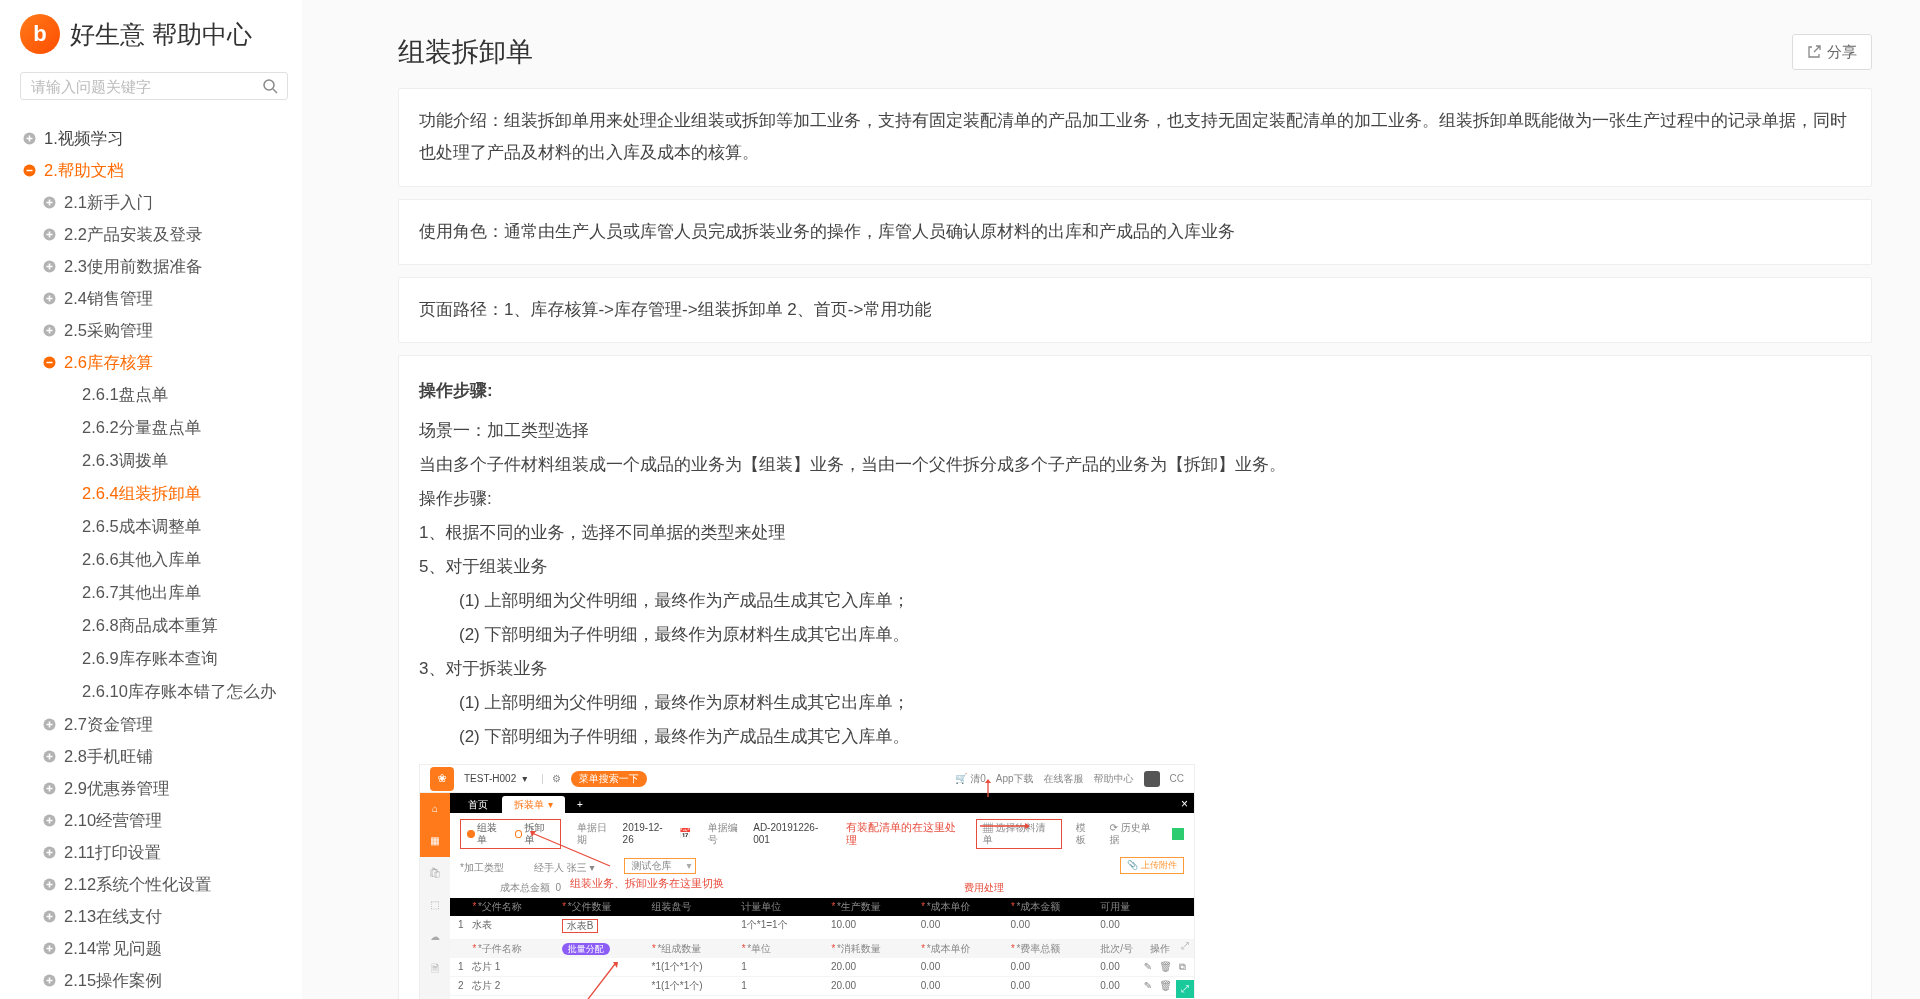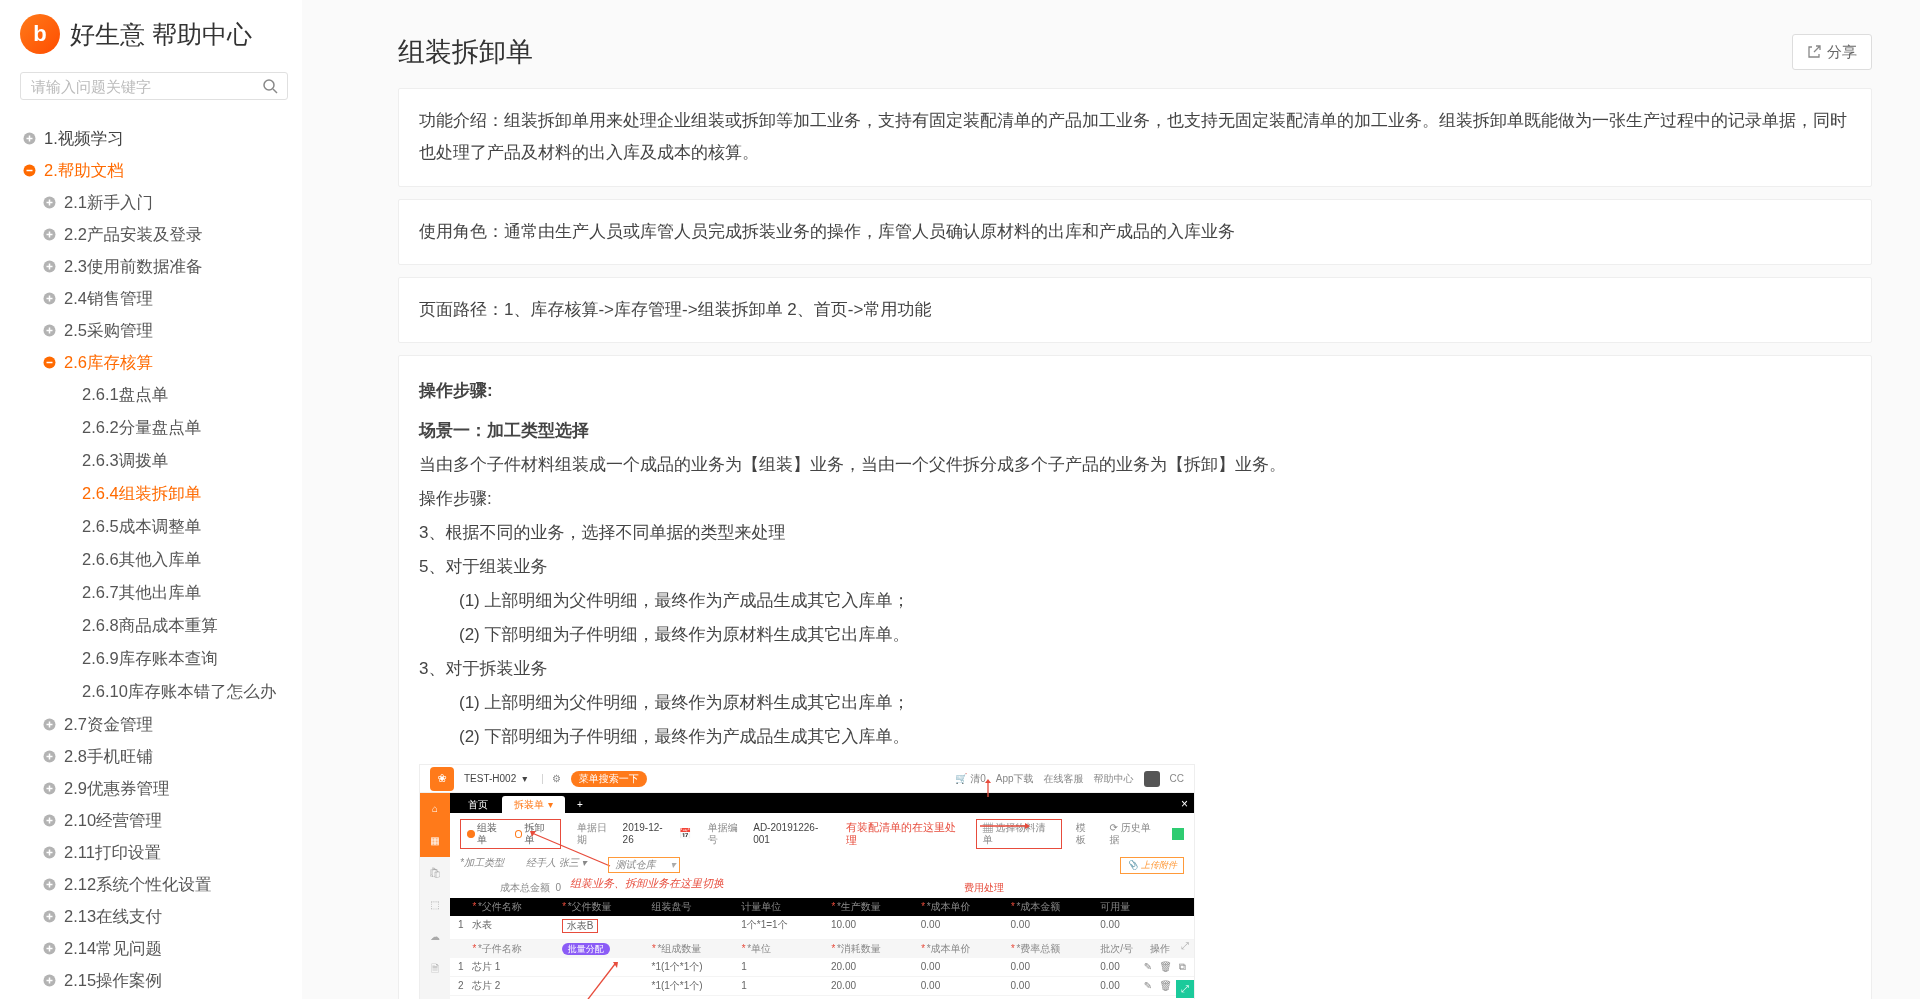--- a/index.html
+++ b/index.html
@@ -32,21 +32,21 @@
 
 .main { flex:1; background:#fafafa; padding:34px 48px 0 96px; overflow:hidden; }
 .title-row { display:flex; align-items:center; justify-content:space-between; margin-bottom:18px; }
 .page-title { font-size:27px; font-weight:500; color:#333; }
 .share-btn { border:1px solid #ddd; background:#fff; height:36px; padding:0 14px; border-radius:3px; display:flex; align-items:center; gap:6px; font-size:15px; color:#666; cursor:pointer; }
 
 .panel { background:#fff; border:1px solid #eee; border-radius:2px; padding:16px 20px; line-height:1.9; font-size:17px; color:#444; margin-bottom:12px; }
 .panel .label { font-weight:500; }
 .content-panel { background:#fff; border:1px solid #eee; border-radius:2px; padding:18px 20px 0 20px; line-height:2.0; font-size:17px; color:#444; }
 .content-panel h4 { font-size:17px; font-weight:600; margin-bottom:6px; }
-.content-panel .scene { font-weight:700; }
+.content-panel .scene { font-weight:400; }
 .content-panel .indent1 { padding-left:40px; }
 
 
 .app-mock { margin-top:10px; border:1px solid #eee; width:776px; font-size:10px; line-height:1.2; position:relative; }
 .am-top { height:28px; background:#fff; display:flex; align-items:center; padding:0 10px; border-bottom:1px solid #f0f0f0; }
 .am-top .brand { width:24px; height:24px; border-radius:4px; background:#ff7a1a; display:flex; align-items:center; justify-content:center; color:#fff; font-size:11px; margin-right:10px; }
 .am-top .t1 { color:#444; font-weight:500; margin-right:6px; }
 .am-top .sep { color:#ccc; margin:0 8px; }
 .am-top .gear { color:#888; }
 .am-top .pill { background:#ff7a1a; color:#fff; padding:2px 8px; border-radius:10px; margin-left:10px; }
@@ -66,21 +66,21 @@
 .am-row1 .radio-box { border:1.5px solid #e74c3c; padding:2px 6px; display:flex; gap:8px; color:#666;justify-content:center; }
 .am-row1 .radio-box .r { display:flex; align-items:center; gap:2px; }
 .am-row1 .radio-box .dot { width:8px; height:8px; border:1.5px solid #ff7a1a; border-radius:50%; }
 .am-row1 .radio-box .dot.on { background:#ff7a1a; }
 .am-row1 .lbl { color:#888; margin-left:10px; }
 .am-row1 .redtext { color:#e74c3c; font-size:11px; }
 .am-row1 .btn-outl { border:1.5px solid #e74c3c; color:#888; padding:2px 6px; margin-left:4px; }
 .am-row1 .link { color:#888; margin-left:8px; }
 .am-row1 .sq { width:12px; height:12px; background:#2ecc71; margin-left:6px; }
 .arrow-svg { position:absolute; overflow:visible; pointer-events:none; }
-.am-row2 { padding:2px 10px 6px; display:flex; align-items:flex-start; gap:22px; color:#888; position:relative;font-style:italic; }
+.am-row2 { padding:2px 10px 6px; display:flex; align-items:flex-end; gap:30px; color:#888; position:relative; }
 .am-row2 .boxsel { border:1.5px solid #ff9a3a; padding:1px 24px 1px 6px; position:relative; color:#888; }
 .am-row2 .boxsel:after { content:"▾"; position:absolute; right:4px; color:#aaa; }
 .am-row2 .ann { color:#e74c3c; font-size:11px; position:absolute; }
 .am-row2 .upl { border:1px solid #ff9a3a; color:#ff9a3a; padding:2px 6px; font-size:9px; }
 .am-row3 { padding:2px 10px 4px; display:flex; color:#888; gap:40px; }
 .am-thead { background:#000000; display:flex; padding:3px 6px; color:#888; }
 .am-thead span,.am-trow span { flex:1; text-align:left; padding:0 2px; white-space:nowrap; overflow:hidden; }
 .am-thead .star,.am-thead2 .star { color:#e74c3c; }
 .am-trow { display:flex; padding:3px 6px; color:#666; border-bottom:1px solid #f4f4f4; }
 .am-trow .redbox { border:1.5px solid #e74c3c; padding:0 4px; display:inline-block; }
@@ -347,21 +347,21 @@
 
     <div class="panel"><span class="label">功能介绍：</span><span>组装拆卸单用来处理企业组装或拆卸等加工业务，支持有固定装配清单的产品加工业务，也支持无固定装配清单的加工业务。组装拆卸单既能做为一张生产过程中的记录单据，同时也处理了产品及材料的出入库及成本的核算。</span></div>
     <div class="panel"><span class="label">使用角色：</span><span>通常由生产人员或库管人员完成拆装业务的操作，库管人员确认原材料的出库和产成品的入库业务</span></div>
     <div class="panel"><span class="label">页面路径：</span><span>1、库存核算-&gt;库存管理-&gt;组装拆卸单 2、首页-&gt;常用功能</span></div>
 
     <div class="content-panel">
       <h4>操作步骤:</h4>
       <div class="scene">场景一：加工类型选择</div>
       <div>当由多个子件材料组装成一个成品的业务为【组装】业务，当由一个父件拆分成多个子产品的业务为【拆卸】业务。</div>
       <div>操作步骤:</div>
-      <div>3、根据不同的业务，选择不同单据的类型来处理</div>
+      <div>1、根据不同的业务，选择不同单据的类型来处理</div>
       <div>5、对于组装业务</div>
       <div class="indent1">(1) 上部明细为父件明细，最终作为产成品生成其它入库单；</div>
       <div class="indent1">(2) 下部明细为子件明细，最终作为原材料生成其它出库单。</div>
       <div>3、对于拆装业务</div>
       <div class="indent1">(1) 上部明细为父件明细，最终作为原材料生成其它出库单；</div>
       <div class="indent1">(2) 下部明细为子件明细，最终作为产成品生成其它入库单。</div>
 
       <div class="app-mock">
         <div class="am-top">
           <div class="brand">❀</div>

